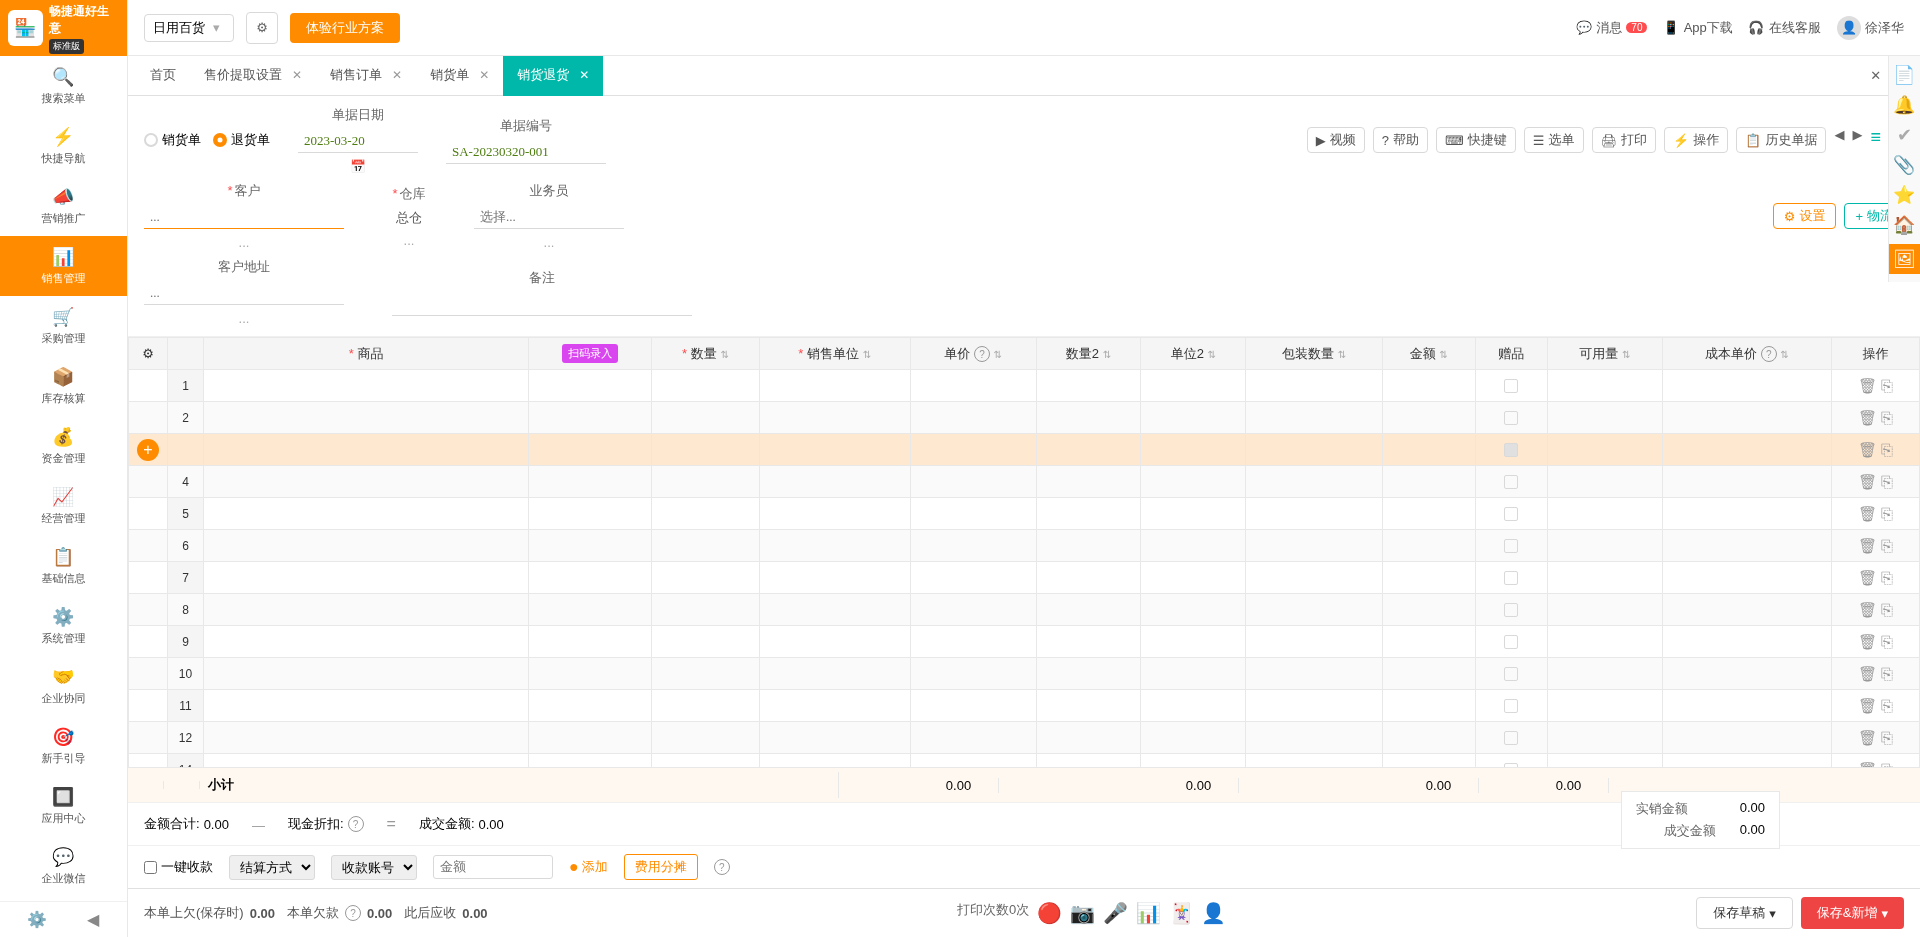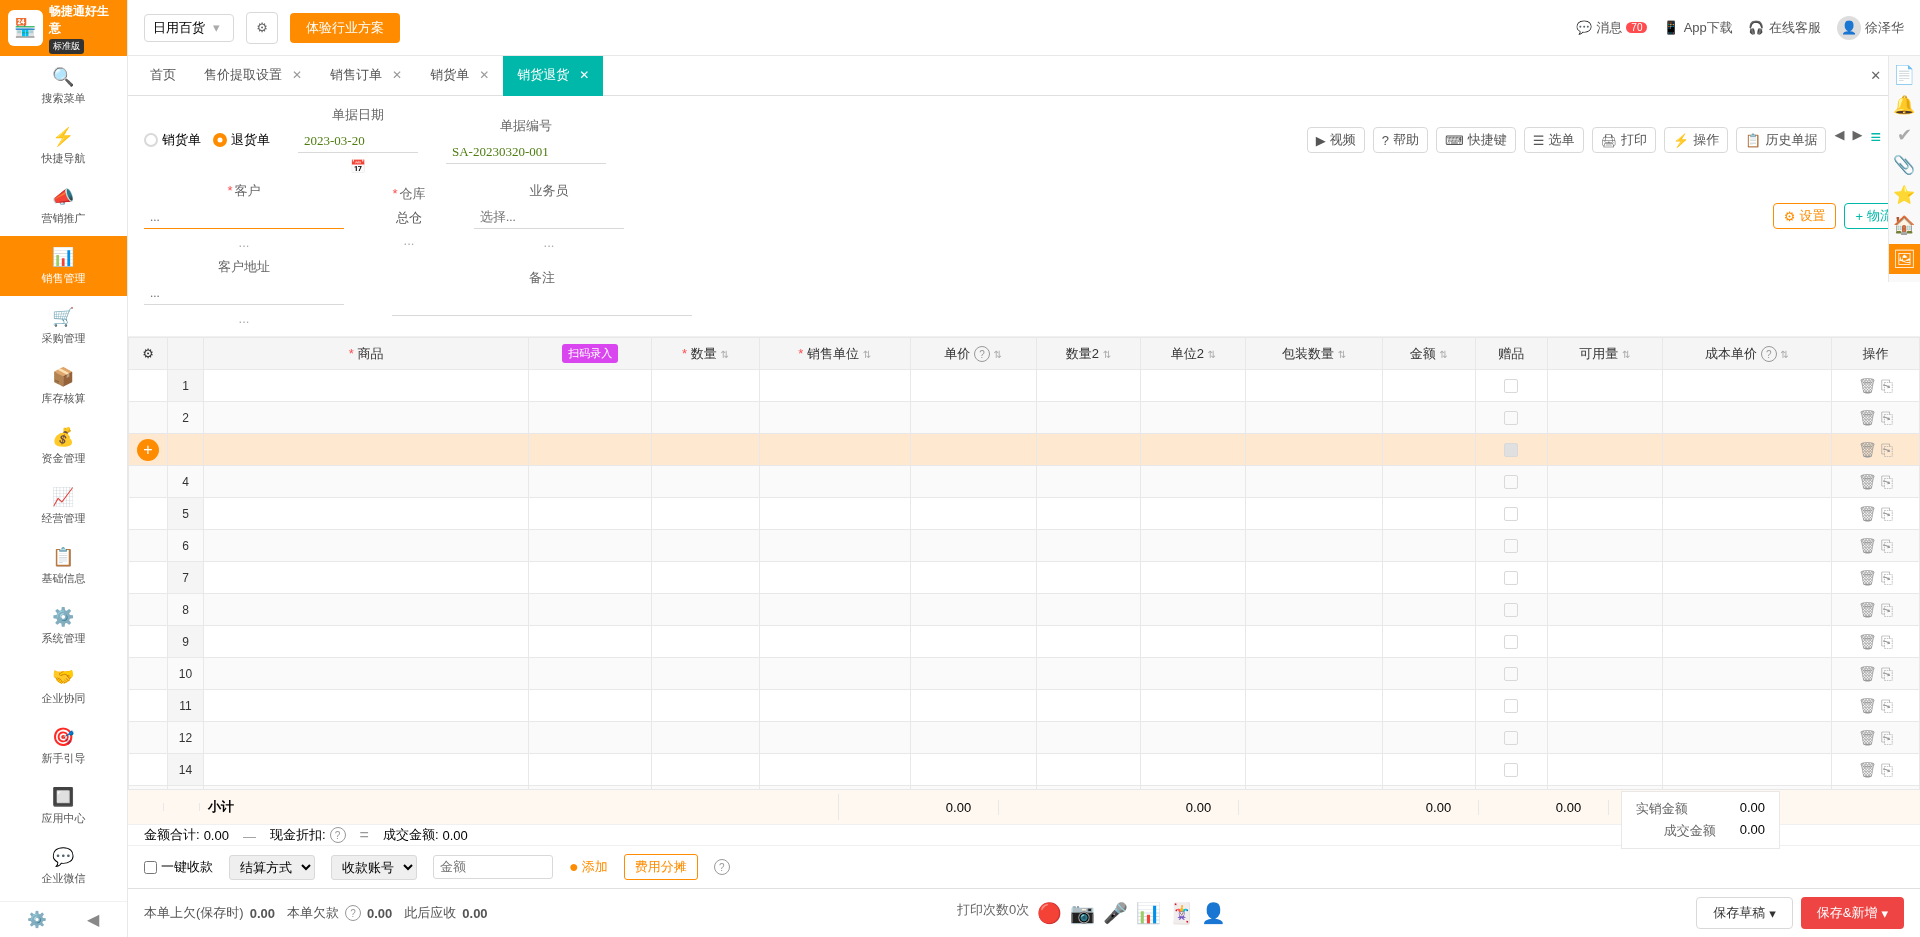--- a/index.html
+++ b/index.html
@@ -69,21 +69,21 @@
     .row-num { background: #f5f5f5; color: #666; font-size: 12px; }
     .plus-btn { width: 22px; height: 22px; background: #ff8c00; border-radius: 50%; color: #fff; display: flex; align-items: center; justify-content: center; cursor: pointer; font-size: 16px; margin: 0 auto; }
     .checkbox-cell { display: flex; justify-content: center; align-items: center; }
     .cb { width: 14px; height: 14px; border: 1px solid #d9d9d9; border-radius: 2px; display: inline-block; }
     .action-btns { display: flex; gap: 4px; justify-content: center; }
     .action-btn { cursor: pointer; color: #999; font-size: 15px; }
     .scan-btn { background: #d946ef; color: #fff; border: none; border-radius: 3px; padding: 2px 6px; font-size: 11px; cursor: pointer; }
     .col-sort { cursor: pointer; color: #aaa; font-size: 10px; }
 
     
-    .summary-bar { background: #fff; padding: 1px 16px; border-top: 1px solid #f0f0f0; display: flex; align-items: flex-end; gap: 14px; }
+    .summary-bar { background: #fff; padding: 12px 16px; border-top: 1px solid #f0f0f0; display: flex; align-items: flex-end; gap: 23px; }
     .summary-item { display: flex; align-items: center; gap: 4px; }
     .summary-dash { color: #999; }
     .help-icon { width: 16px; height: 16px; border: 1px solid #999; border-radius: 50%; display: inline-flex; align-items: center; justify-content: center; font-size: 10px; color: #999; cursor: pointer; }
     .equals-icon { color: #999; font-size: 16px; }
 
     
     .payment-bar { background: #fff; padding: 8px 16px; border-top: 1px solid #f0f0f0; display: flex; align-items: center; gap: 16px; }
     .payment-check { display: flex; align-items: center; gap: 4px; }
     .payment-select { border: 1px solid #d9d9d9; border-radius: 3px; padding: 3px 6px; }
     .add-fee-btn { display: flex; align-items: center; gap: 3px; color: #ff8c00; cursor: pointer; }

